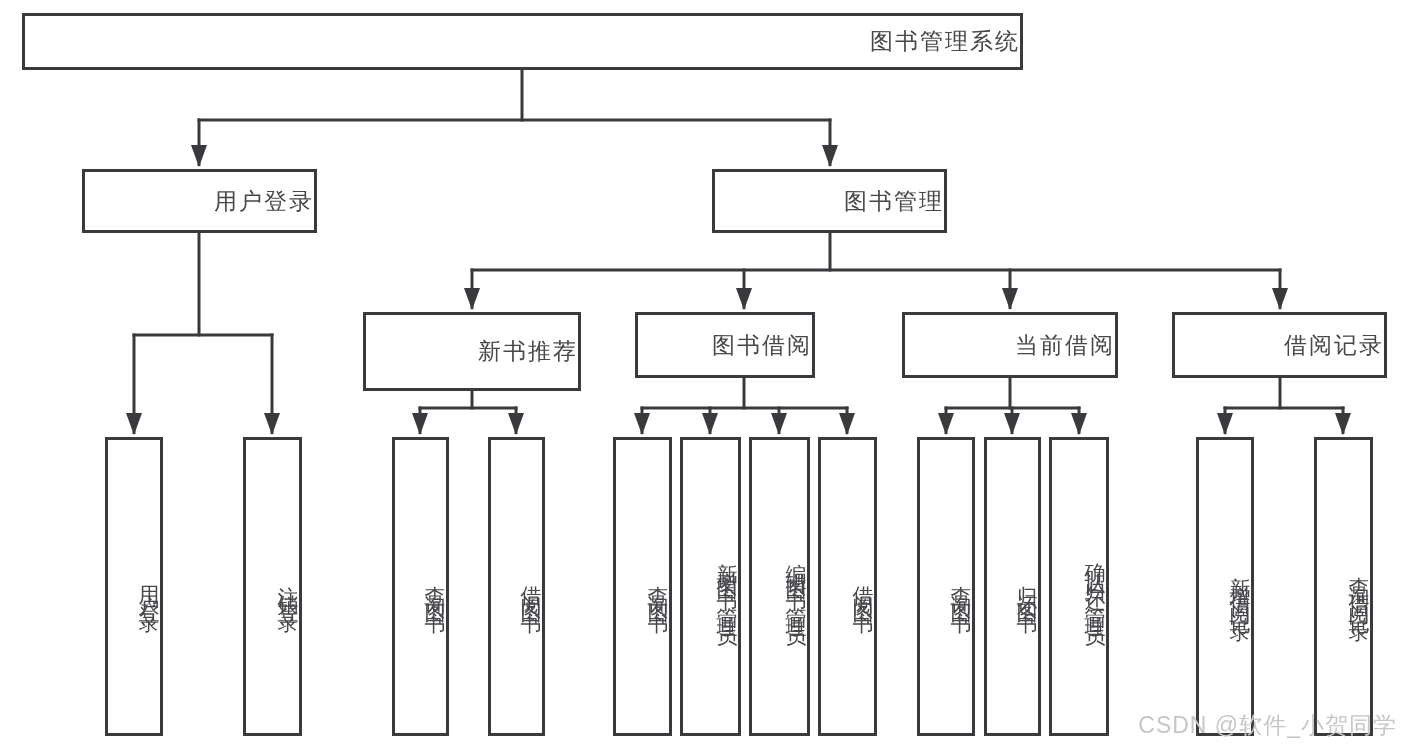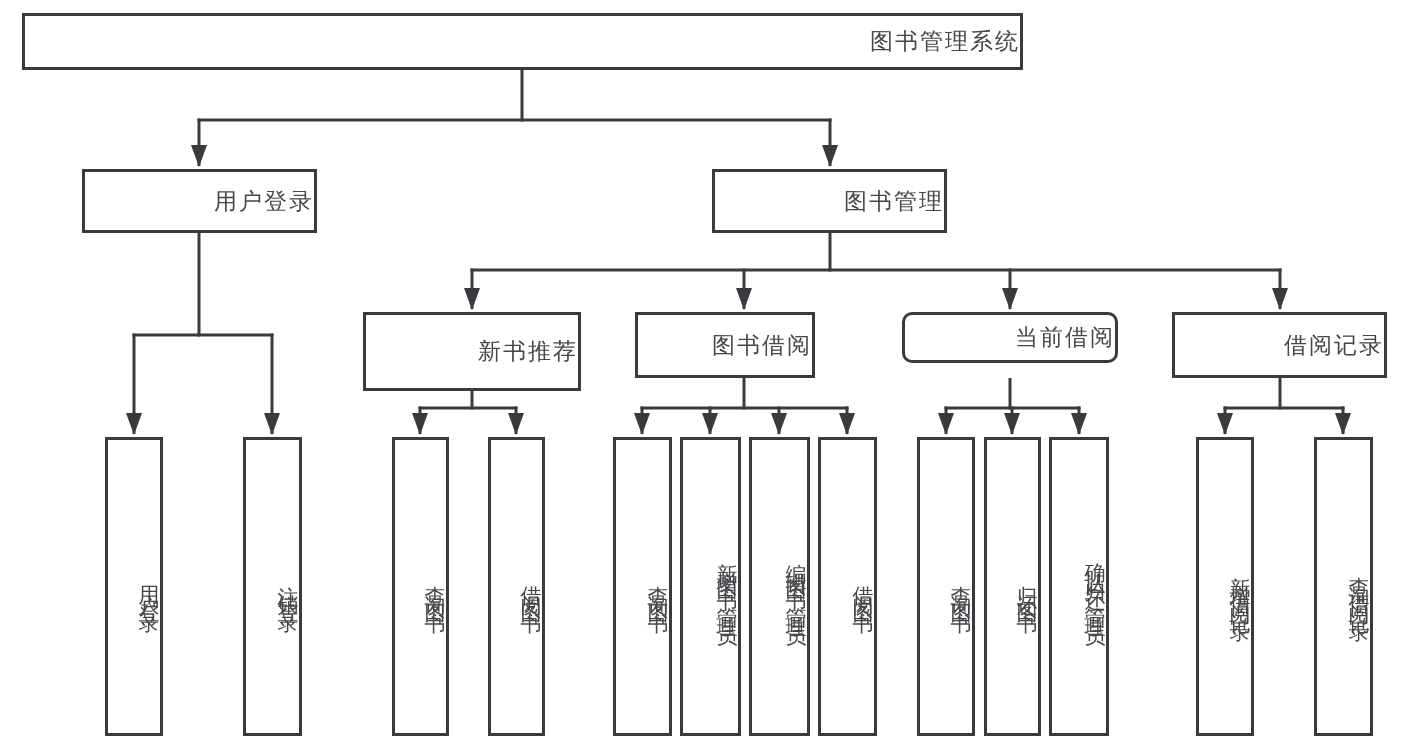--- a/index.html
+++ b/index.html
@@ -41,21 +41,21 @@
     letter-spacing:9px;
     line-height:1;
     white-space:nowrap;
   }
   
   .n-root{left:22px;top:13px;width:1001px;height:57px;}
   .n-user-login{left:82px;top:169px;width:235px;height:64px;}
   .n-book-mgmt{left:712px;top:169px;width:235px;height:64px;}
   .n-new-books{left:363px;top:312px;width:218px;height:79px;}
   .n-book-borrow{left:635px;top:312px;width:180px;height:66px;}
-  .n-current-borrow{left:902px;top:312px;width:216px;height:51px;border-radius:10px;}
+  .n-current-borrow{left:902px;top:312px;width:216px;height:66px;}
   .n-borrow-records{left:1172px;top:312px;width:215px;height:66px;}
   .leaf{top:437px;height:299px;}
   .lf-ul-1{left:105px;width:58px;}
   .lf-ul-2{left:243px;width:59px;}
   .lf-nb-1{left:392px;width:57px;}
   .lf-nb-2{left:488px;width:57px;}
   .lf-bb-1{left:613px;width:59px;}
   .lf-bb-2{left:680px;width:61px;}
   .lf-bb-3{left:749px;width:61px;}
   .lf-bb-4{left:818px;width:59px;}
@@ -203,14 +203,15 @@
     <span class="v-label">确认归还（管理员）</span>
   </div>
 
   <div class="box leaf lf-br-1">
     <span class="v-label">新增借阅记录</span>
   </div>
   <div class="box leaf lf-br-2">
     <span class="v-label">查询借阅记录</span>
   </div>
 
+  <div class="watermark">CSDN @软件_小贺同学</div>
 
 </div>
 
 </body></html>

